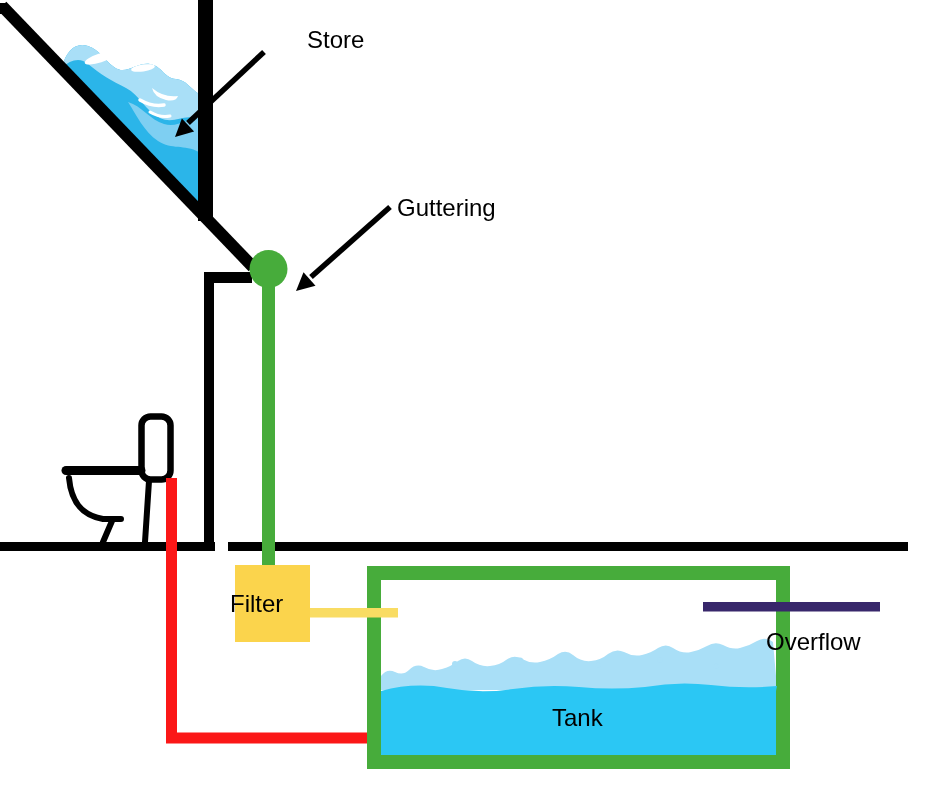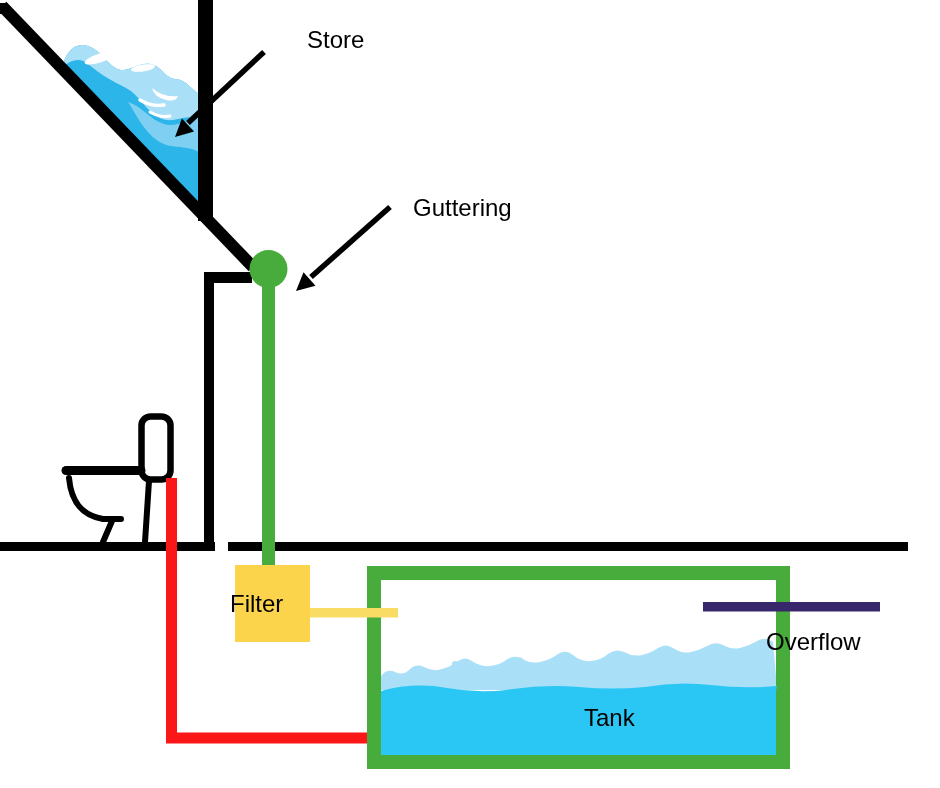--- a/index.html
+++ b/index.html
@@ -12,23 +12,23 @@
   }
   .stage svg{position:absolute;left:0;top:0;}
   .label{
     position:absolute;
     font-size:24px;
     line-height:1.1;
     color:#000;
     white-space:nowrap;
   }
   .lbl-store{left:307px;top:27px;}
-  .lbl-guttering{left:413px;top:195px;text-align:center;}
+  .lbl-guttering{left:397px;top:195px;text-align:center;}
   .lbl-filter{left:230px;top:591px;}
-  .lbl-tank{left:584px;top:705px;}
+  .lbl-tank{left:552px;top:705px;}
   .lbl-overflow{left:766px;top:629px;}
 </style>
 </head>
 <body>
 
 <div class="stage">
 
   <svg width="940" height="788" viewBox="0 0 940 788">
 
     <g>

